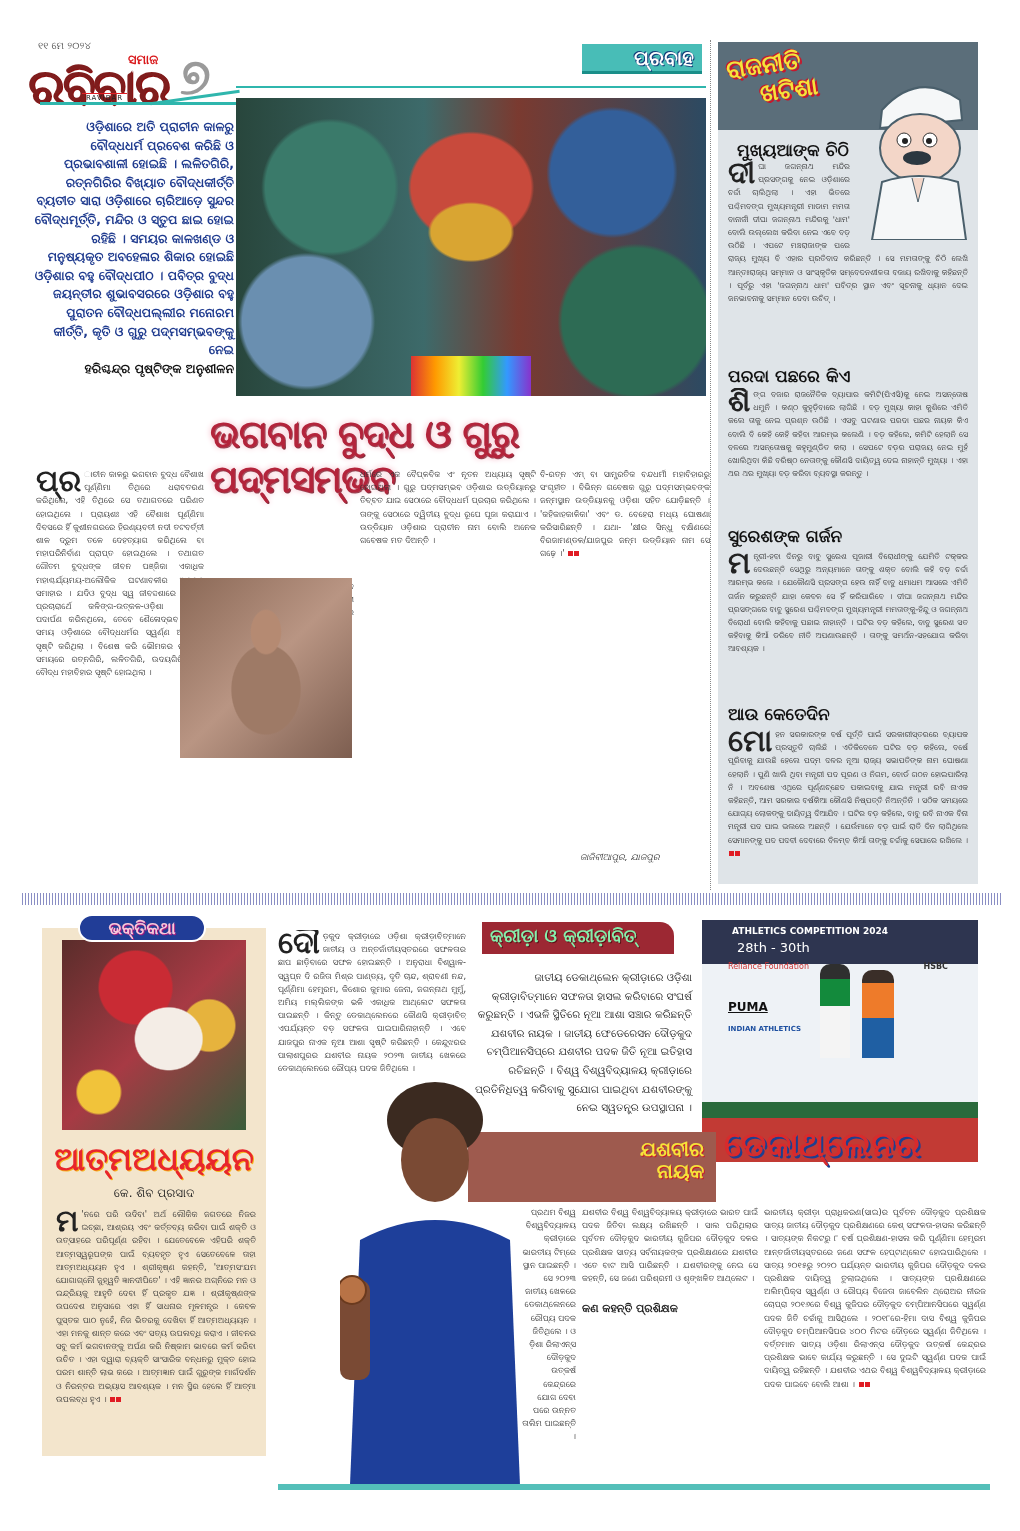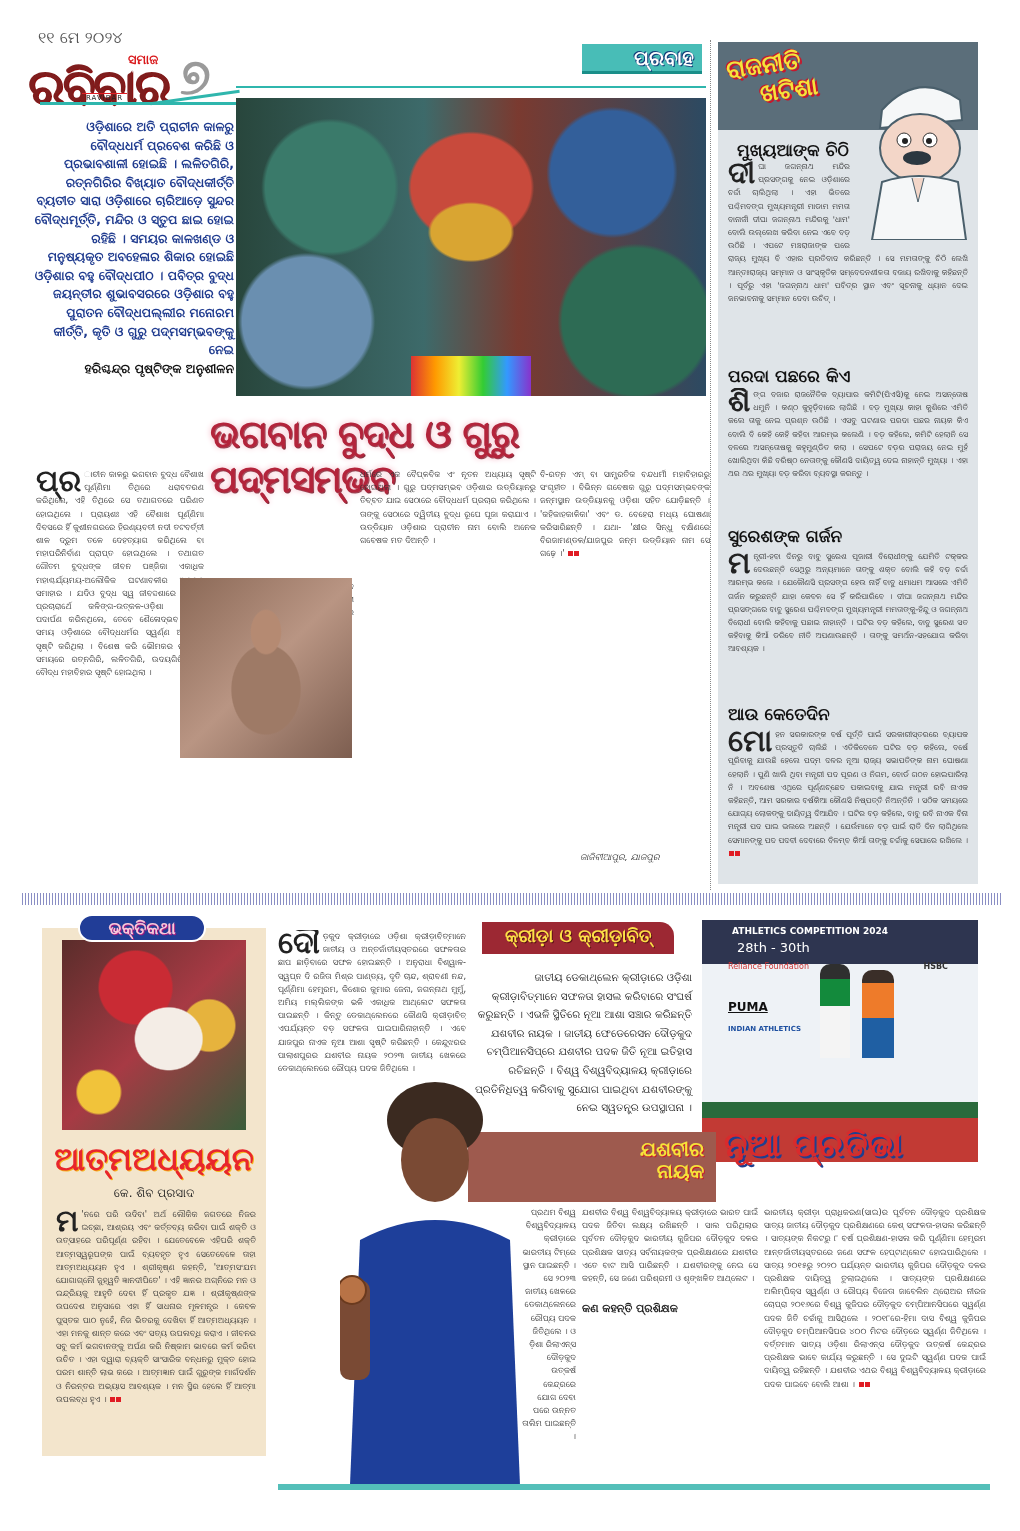--- a/index.html
+++ b/index.html
@@ -1,19 +1,19 @@
 <!DOCTYPE html>
 <html><head>
 <meta charset="utf-8">
 <style>
   * { box-sizing: border-box; margin: 0; padding: 0; }
   body { width: 1020px; height: 1531px; background: #ffffff; font-family: "DejaVu Sans", sans-serif; position: relative; overflow: hidden; color: #222; }
   .abs { position: absolute; }
   
-  .date { left: 38px; top: 28px; font-size: 16px; color: #555; }
+  .date { left: 38px; top: 40px; font-size: 10px; color: #555; }
   .logo-small { left: 128px; top: 52px; font-size: 13px; font-weight: bold; color: #d9181b; }
   .logo-big { left: 28px; top: 62px; font-size: 48px; font-weight: bold; color: #7f1d1d; letter-spacing: -2px; line-height: 1; text-shadow: 1px 1px 0 #8a0f10; }
   .logo-sub { left: 82px; top: 93px; font-size: 7px; color: #222; letter-spacing: 1px; border-top: 1px solid #e21f26; padding: 0 4px; }
   .page-no { left: 180px; top: 52px; font-size: 50px; font-weight: bold; color: #9a9a9a; line-height: 1; }
   .teal-line { height: 3px; background: #2fb6ad; }
   .prabaha-tab { left: 582px; top: 44px; width: 120px; height: 30px; background: #48bdb7; border-bottom: 3px solid #1a8f89; }
   .prabaha-tab span { position: absolute; right: 8px; top: 2px; font-size: 20px; font-weight: bold; color: #fff; text-shadow: 1px 1px 0 #143e7a, -1px -1px 0 #143e7a; }
   .vdiv { border-left: 1px dotted #888; }
 
   
@@ -59,21 +59,21 @@
       radial-gradient(ellipse at 58% 52%, #f4ede6 0 22%, transparent 23%),
       radial-gradient(circle at 40% 25%, #c92b34 0 20%, transparent 21%),
       radial-gradient(circle at 80% 45%, #e6b33d 0 14%, transparent 15%),
       radial-gradient(circle at 20% 80%, #f1c33a 0 10%, transparent 11%),
       linear-gradient(135deg, #5a2d2b, #a73a44 50%, #3a5d3a); }
   .bhakti-title { left: 52px; top: 1140px; width: 204px; text-align: center; font-size: 32px; font-weight: bold; color: #e8262c; text-shadow: 1px 1px 0 #f5b41a; }
   .bhakti-author { left: 52px; top: 1186px; width: 204px; text-align: center; font-size: 12px; color: #222; }
 
   
   .kreeda-tab { left: 482px; top: 922px; width: 192px; height: 32px; background: #9c2833; border-radius: 0 14px 0 0; }
-  .kreeda-tab span { position: absolute; left: 23px; top: 3px; font-size: 18px; font-weight: bold; color: #fde047; text-shadow: 1px 1px 0 #5a0f15; }
+  .kreeda-tab span { position: absolute; left: 8px; top: 3px; font-size: 18px; font-weight: bold; color: #86efac; text-shadow: 1px 1px 0 #5a0f15; }
   .sports-intro { left: 470px; top: 968px; width: 222px; text-align: right; font-size: 10.5px; line-height: 18.6px; color: #222; }
   .ath-photo { left: 702px; top: 920px; width: 276px; height: 242px; background: linear-gradient(180deg, #2e3550 0 18%, #eef2f6 18% 75%, #2a6a3c 75% 82%, #c23a34 82%); }
   .yash-box { left: 468px; top: 1132px; width: 248px; height: 70px; background: #9e5a4e; }
   .yash-label { left: 640px; top: 1138px; font-size: 20px; font-weight: bold; color: #f6e33a; text-shadow: 1px 1px 0 #c9172b; line-height: 22px; text-align: right; }
   .deca-title { left: 724px; top: 1122px; font-size: 34px; font-weight: bold; color: #d92a2c; text-shadow: 2px 2px 0 #1f3f8f; line-height: 44px; }
   .athlete { left: 340px; top: 1080px; width: 190px; height: 405px; }
   .bottom-teal { left: 278px; top: 1484px; width: 712px; height: 6px; background: #54bfb9; }
   .redsq { display: inline-block; width: 5px; height: 5px; background: #e01c24; margin-left: 1px; }
 </style>
 </head>
@@ -202,21 +202,21 @@
   <div>ନାୟକ</div>
 </div>
 <svg class="abs athlete" viewBox="0 0 190 405">
   <ellipse cx="95" cy="40" rx="48" ry="38" fill="#3b2a20"></ellipse>
   <ellipse cx="95" cy="80" rx="34" ry="42" fill="#7a4a34"></ellipse>
   <path d="M20 160 Q95 120 170 160 L180 405 L10 405 Z" fill="#1e3f9a"></path>
   <rect x="0" y="200" width="30" height="100" fill="#7a4a34" rx="10"></rect>
   <circle cx="12" cy="210" r="14" fill="#b87346" stroke="#6a3a1e" stroke-width="2"></circle>
 </svg>
 <div class="abs deca-title">
-  <div>ନୂଆ ପ୍ରତିଭା</div>
+  <div>ଡେକାଥ୍ଲେନର</div>
 </div>
 
 <div class="abs col" style="left:522px;top:1206px;width:54px;height:276px;overflow:hidden;text-align:right;">
   <span>ପ୍ରଥମ ବିଶ୍ୱ ବିଶ୍ୱବିଦ୍ୟାଳୟ କ୍ରୀଡ଼ାରେ ଭାରତୀୟ ଟିମ୍‌ରେ ସ୍ଥାନ ପାଇଛନ୍ତି । ସେ ୨୦୨୩ ଜାତୀୟ ଖେଳରେ ଡେକାଥ୍ଲେନରେ ରୌପ୍ୟ ପଦକ ଜିତିଥିଲେ । ଓ ଡ଼ିଶା ରିଲାଏନ୍ସ ଦୌଡ଼କୁଦ ଉତ୍କର୍ଷ କେନ୍ଦ୍ରରେ ଯୋଗ ଦେବା ପରେ ଉନ୍ନତ ତାଲିମ ପାଇଛନ୍ତି ।</span>
 </div>
 <div class="abs col" style="left:582px;top:1206px;width:176px;height:276px;overflow:hidden;">
   <span>ଯଶବୀର ବିଶ୍ୱ ବିଶ୍ୱବିଦ୍ୟାଳୟ କ୍ରୀଡ଼ାରେ ଭାରତ ପାଇଁ ପଦକ ଜିତିବା ଲକ୍ଷ୍ୟ ରଖିଛନ୍ତି । ସାଲ ପରିଥିଲାର ପୂର୍ବତନ ଦୌଡ଼କୁଦ ଭାରତୀୟ କୁଜିପର ଦୌଡ଼କୁଦ ଦଳର ପ୍ରଶିକ୍ଷକ ସାତ୍ୟ ସର୍ବନାୟକଙ୍କ ପ୍ରଶିକ୍ଷଣରେ ଯଶବୀର ଏତେ ବାଟ ଆସି ପାରିଛନ୍ତି । ଯଶବୀରଙ୍କୁ ନେଇ ସେ କହନ୍ତି, ସେ ଜଣେ ପରିଶ୍ରମୀ ଓ ଶୃଙ୍ଖଳିତ ଆଥ୍ଲେଟ ।</span>
 </div>
 <div class="abs" style="left:582px;top:1302px;font-size:11px;font-weight:bold;color:#222;background:#fff;padding-right:4px;">କଣ କହନ୍ତି ପ୍ରଶିକ୍ଷକ</div>
 <div class="abs col" style="left:764px;top:1206px;width:222px;height:276px;overflow:hidden;">

